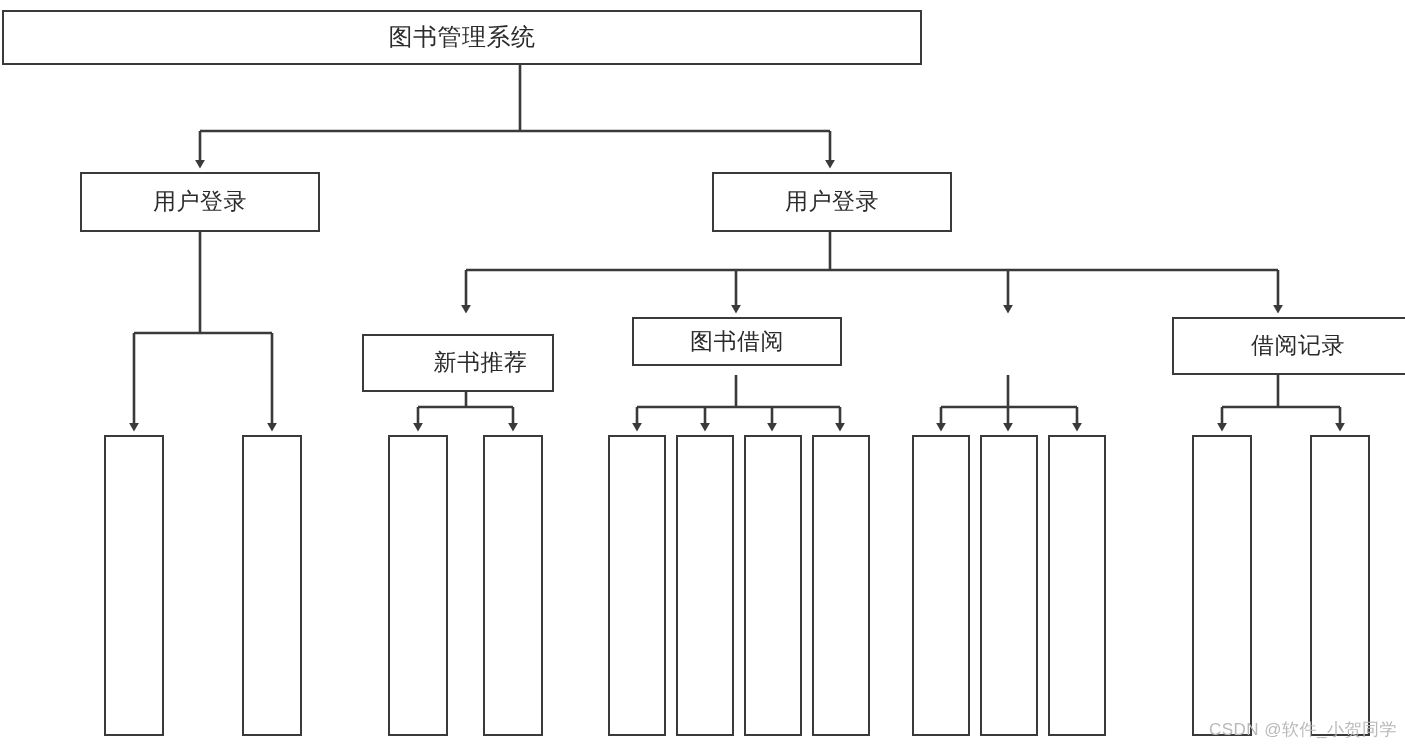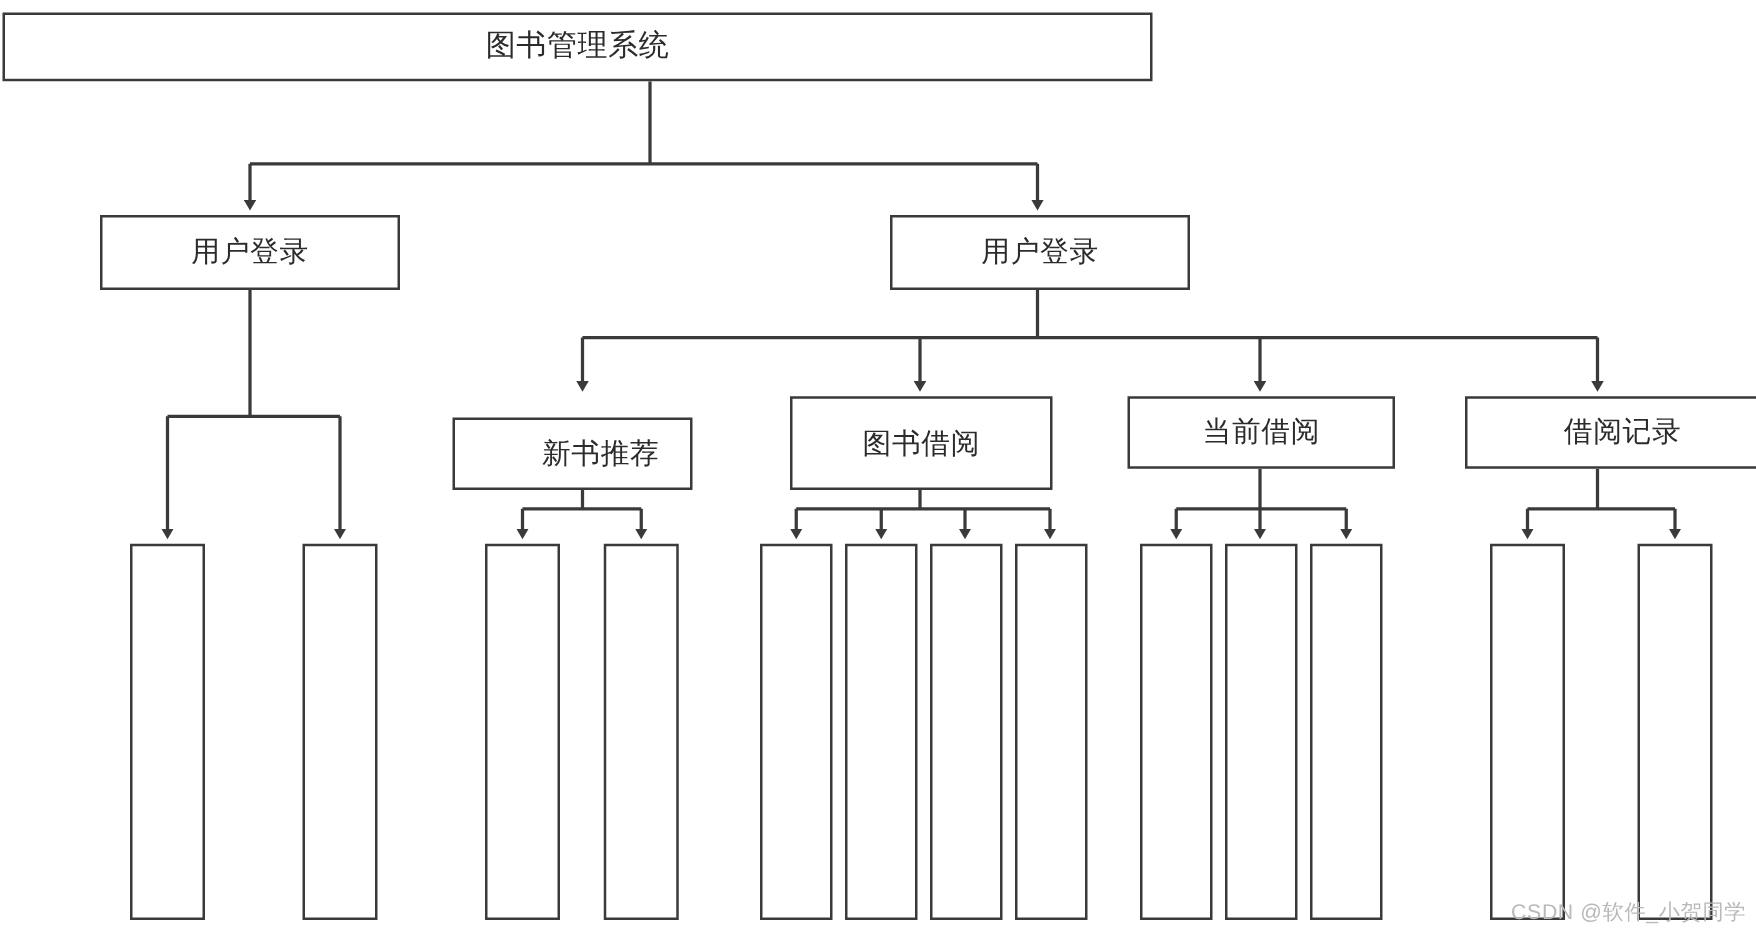--- a/index.html
+++ b/index.html
@@ -136,25 +136,22 @@
   <div class="node horiz" style="left:80px; top:172px; width:240px; height:60px;">
     <span class="label">用户登录</span>
   </div>
   <div class="node horiz" style="left:712px; top:172px; width:240px; height:60px;">
     <span class="label">用户登录</span>
   </div>
 
   <div class="node horiz" style="left:362px; top:334px; width:192px; height:58px;padding-left:45px;">
     <span class="label">新书推荐</span>
   </div>
-  <div class="node horiz" style="left:632px; top:317px; width:210px; height:75px;">
+  <div class="node horiz" style="left:632px; top:317px; width:210px; height:49px;">
     <span class="label">图书借阅</span>
-  </div>
-  <div class="node horiz" style="left:902px; top:317px; width:214px; height:58px;">
-    <span class="label">当前借阅</span>
   </div>
   <div class="node horiz" style="left:1172px; top:317px; width:252px; height:58px;">
     <span class="label">借阅记录</span>
   </div>
 
   <div class="node leaf" style="left:104px; top:435px; width:60px; height:301px;">
     <span class="label">用户登录</span>
   </div>
   <div class="node leaf" style="left:242px; top:435px; width:60px; height:301px;">
     <span class="label">注销登录</span>

